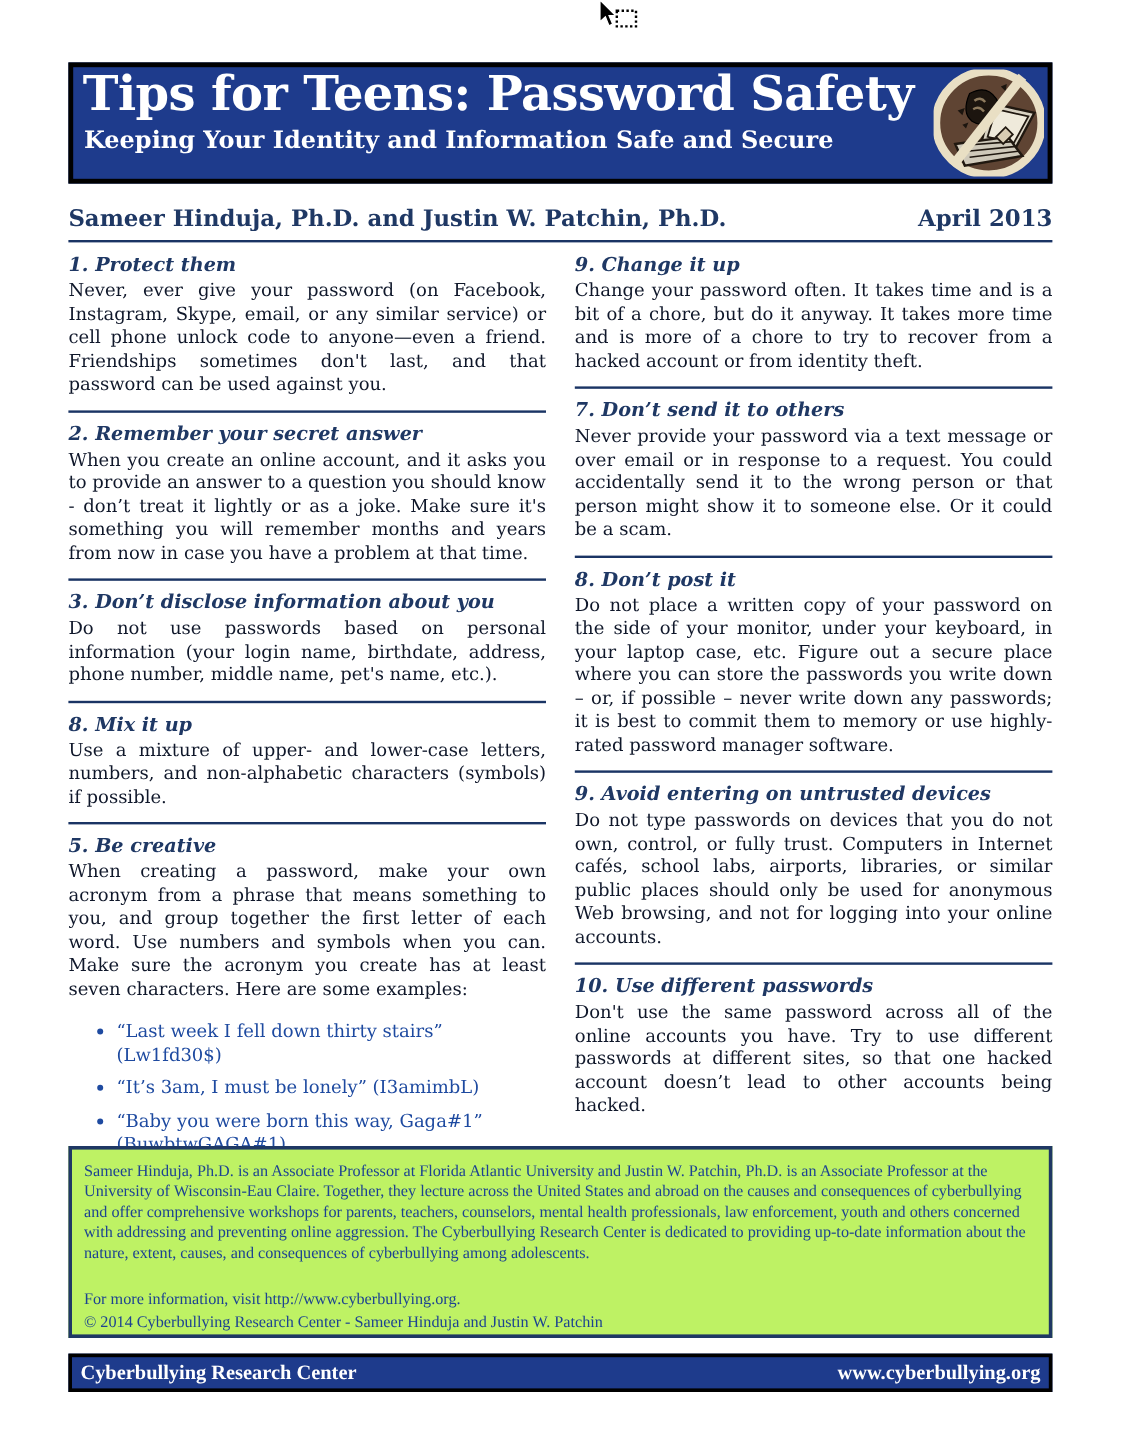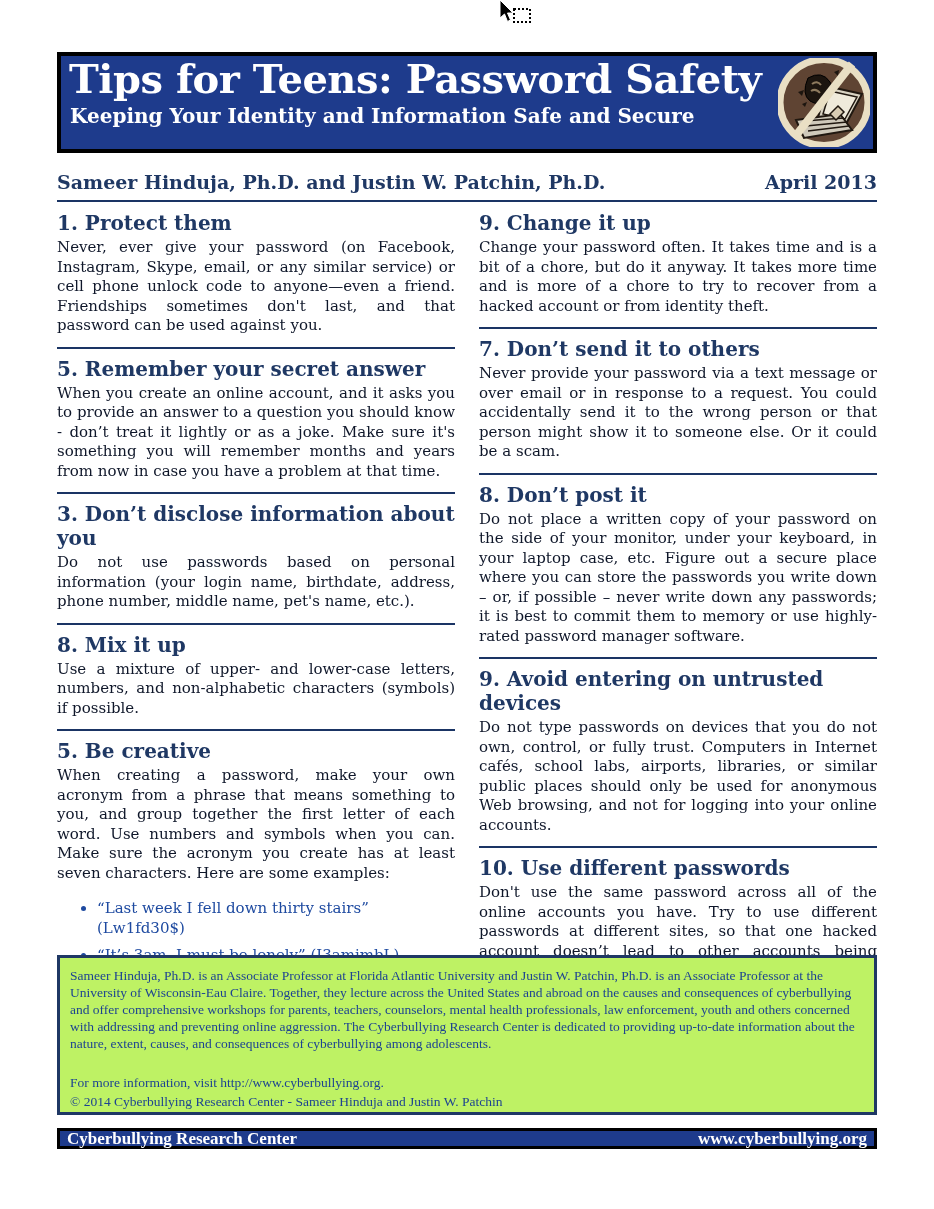--- a/index.html
+++ b/index.html
@@ -22,35 +22,35 @@
   .byline{position:absolute;left:57px;top:159px;width:820px;display:flex;
           justify-content:space-between;align-items:baseline;
           border-bottom:2px solid #1a3464;padding-bottom:7px;}
   .byline .authors,.byline .date{color:#1f3864;font-weight:bold;font-size:19px;margin-top:12px;}
 
   
   .columns{position:absolute;left:57px;top:203px;width:820px;display:flex;gap:24px;}
   .col{width:398px;}
   .tip{border-bottom:2px solid #1a3464;padding:8px 0 11px 0;}
   .tip.last{border-bottom:none;}
-  .tip-heading{color:#1f3864;font-weight:bold;font-size:20px;margin:0 0 3px 0;}
+  .tip-heading{color:#1f3864;font-weight:bold;font-size:16px;margin:0 0 3px 0;font-style:italic;}
   .tip-body{color:#0f172a;font-size:15px;line-height:1.3;text-align:justify;margin:0;}
   .tip-bullets{margin:16px 0 4px 0;padding:0 0 0 40px;list-style:disc;}
   .tip-bullets li{color:#1e4aa0;font-size:15px;line-height:1.3;margin:0 0 8px 0;}
 
   
   .about-box{position:absolute;left:57px;top:955px;width:820px;height:160px;
              background:#bef264;border:3px solid #1f3864;box-sizing:border-box;
              padding:9px 10px;font-family:"Liberation Serif",serif;}
   .about-par{color:#1d4391;font-size:13.5px;line-height:1.26;margin:0;}
   .about-lines{margin-top:22px;}
   .about-line{color:#1d4391;font-size:13.5px;line-height:1.4;margin:0;}
 
   
-  .bottom-bar{position:absolute;left:57px;top:1128px;width:820px;height:21px;
+  .bottom-bar{position:absolute;left:57px;top:1128px;width:820px;height:32px;
               background:#1e3b8c;border:3px solid #000;box-sizing:border-box;
               display:flex;justify-content:space-between;align-items:center;padding:0 7px;
               font-family:"Liberation Serif",serif;}
   .bottom-bar span{color:#fff;font-weight:bold;font-size:17px;}
 </style>
 </head>
 <body>
 
 <div class="page">
 
@@ -94,21 +94,21 @@
     <span class="date">April 2013</span>
   </div>
 
   <div class="columns">
     <div class="col">
       <div class="tip">
         <h2 class="tip-heading">1. Protect them</h2>
         <p class="tip-body">Never, ever give your password (on Facebook, Instagram, Skype, email, or any similar service) or cell phone unlock code to anyone—even a friend.  Friendships sometimes don't last, and that password can be used against you.</p>
       </div>
       <div class="tip">
-        <h2 class="tip-heading">5. Remember your secret answer</h2>
+        <h2 class="tip-heading">2. Remember your secret answer</h2>
         <p class="tip-body">When you create an online account, and it asks you to provide an answer to a question you should know - don’t treat it lightly or as a joke.  Make sure it's something you will remember months and years from now in case you have a problem at that time.</p>
       </div>
       <div class="tip">
         <h2 class="tip-heading">3. Don’t disclose information about you</h2>
         <p class="tip-body">Do not use passwords based on personal information (your login name, birthdate, address, phone number, middle name, pet's name, etc.).</p>
       </div>
       <div class="tip">
         <h2 class="tip-heading">8. Mix it up</h2>
         <p class="tip-body">Use a mixture of upper- and lower-case letters, numbers, and non-alphabetic characters (symbols) if possible.</p>
       </div>

